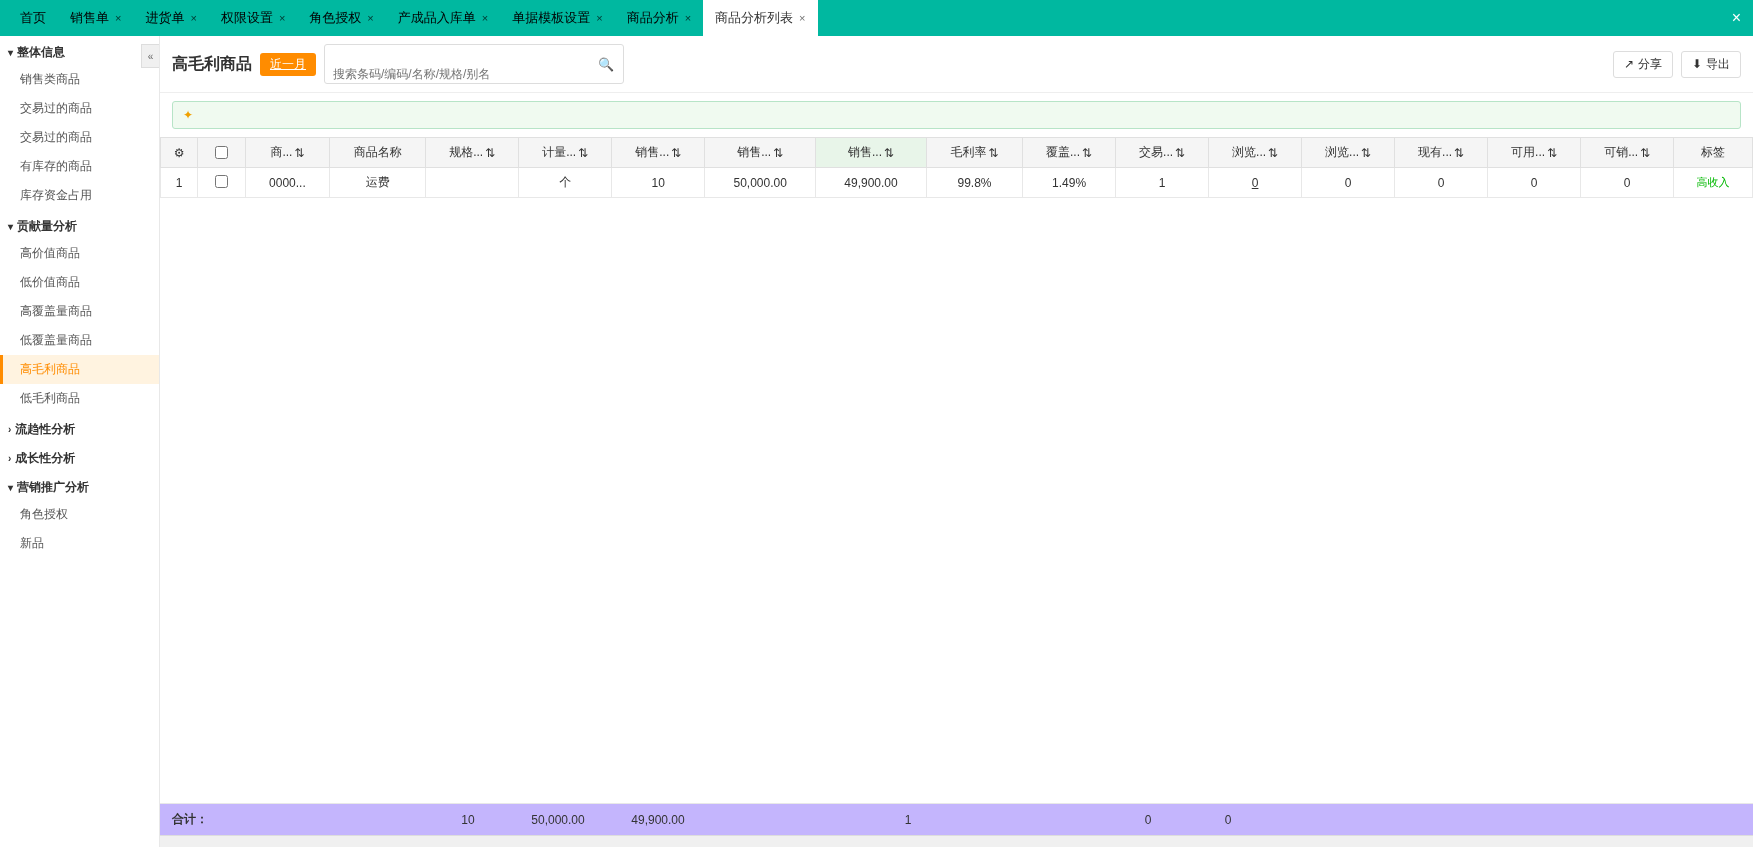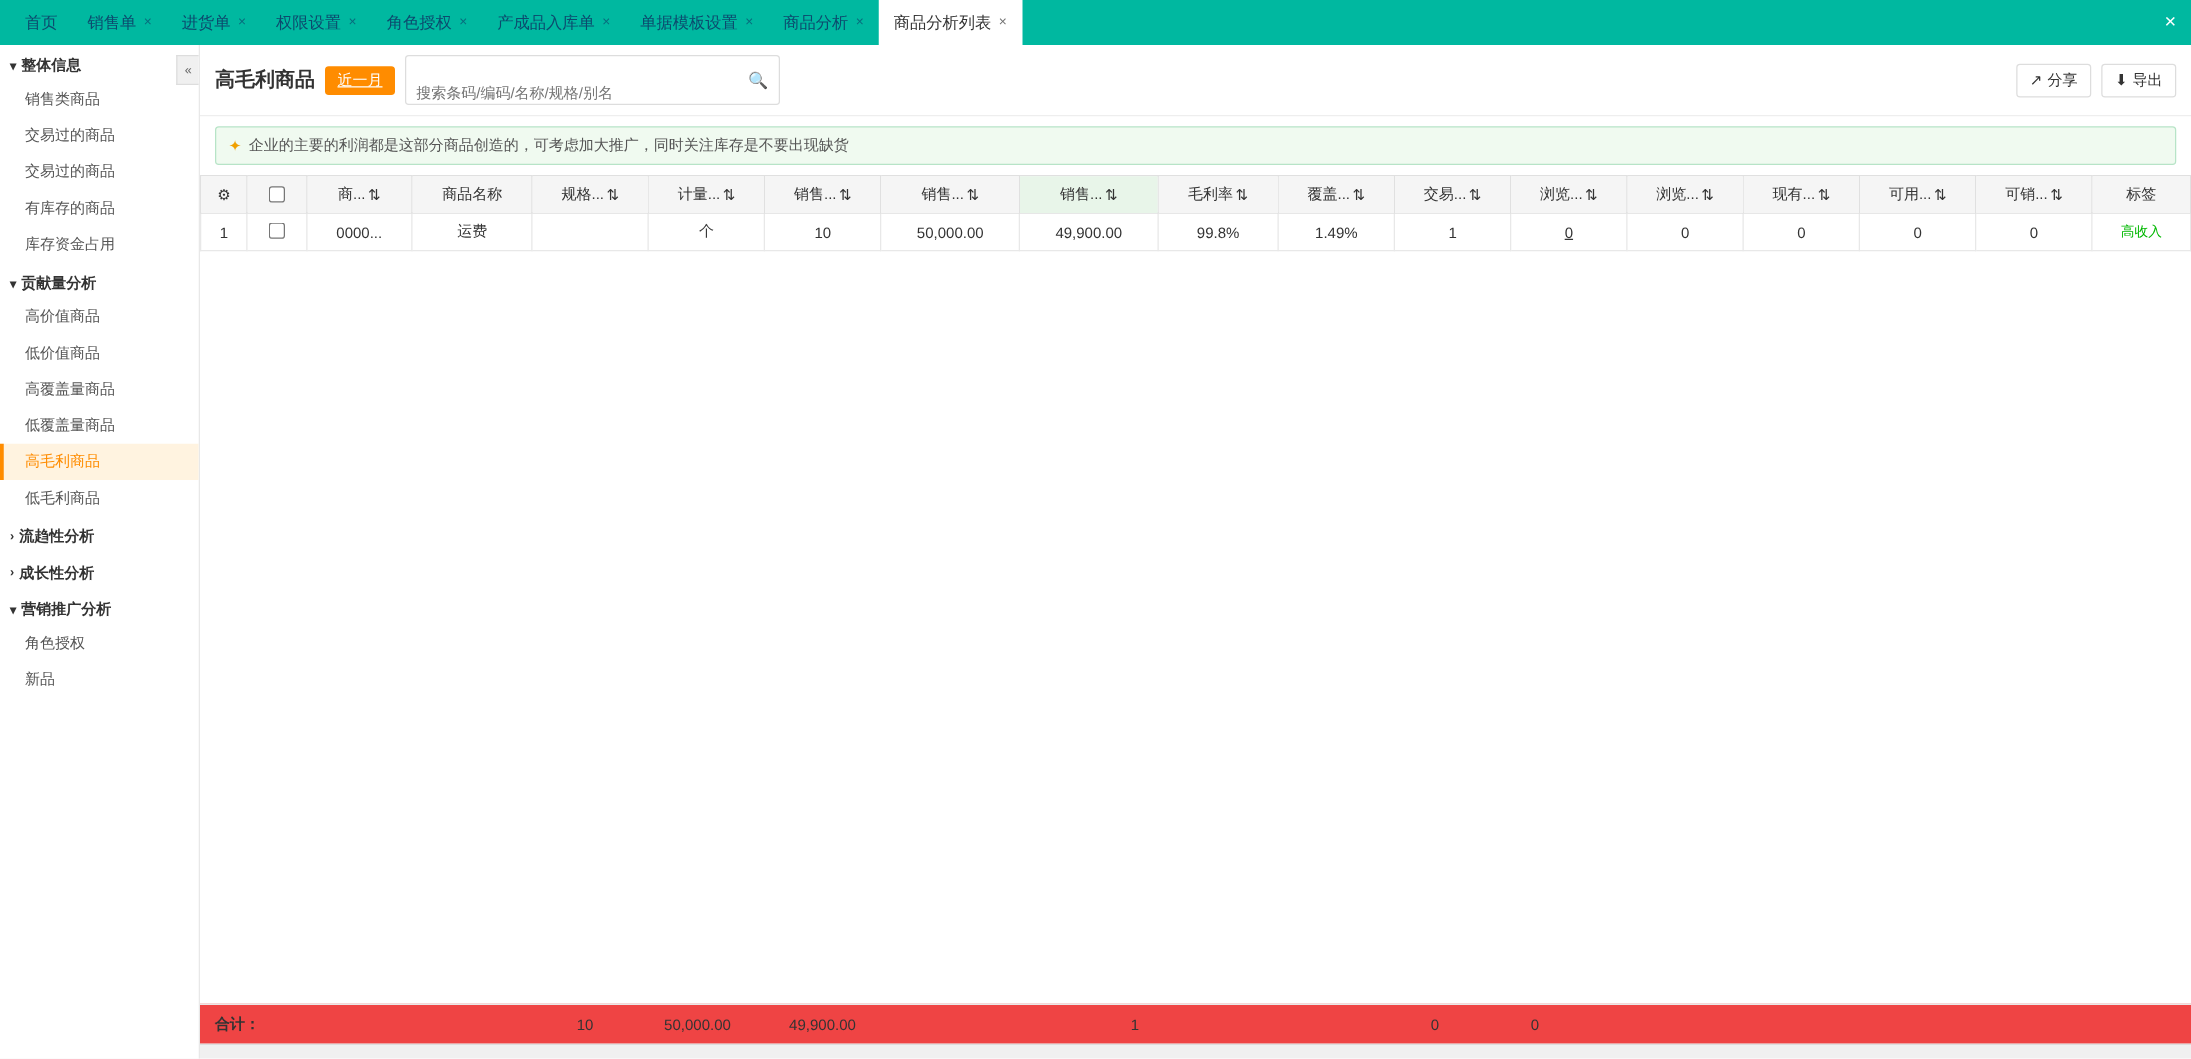--- a/index.html
+++ b/index.html
@@ -16,21 +16,21 @@
       position: relative;
     }
     .nav-item {
       padding: 0 12px;
       height: 36px;
       display: flex;
       align-items: center;
       cursor: pointer;
       white-space: nowrap;
       font-size: 13px;
-      color: #0c4a6e;
+      color: #000000;
     }
     .nav-item.active {
       background: white;
       color: #333;
       text-align: center;
     }
     .nav-item .close-x {
       margin-left: 6px;
       font-size: 11px;
       opacity: 0.7;
@@ -225,21 +225,21 @@
       color: #00b800;
       font-size: 11px;
     }
     .underline-link {
       text-decoration: underline;
       color: #333;
     }
 
     
     .footer-summary {
-      background: #ef4444;
+      background: #c4b5fd;
       border-top: 1px solid #e8e8e8;
       padding: 6px 12px;
       display: flex;
       align-items: center;
       font-size: 12px;
       color: #333;
       min-height: 32px;
     }
     .summary-label {
       margin-right: 20px;
@@ -355,21 +355,20 @@
         </button>
         <button class="action-btn">
           <span>⬇</span>
           <span>导出</span>
         </button>
       </div>
     </div>
 
     <div class="notice-bar">
       <span class="notice-icon">✦</span>
-      <span>企业的主要的利润都是这部分商品创造的，可考虑加大推广，同时关注库存是不要出现缺货</span>
     </div>
 
     <div class="table-container">
       <table>
         <thead>
           <tr>
             <th>
                 <div class="col-inner">⚙</div>
               </th>
             <th>

